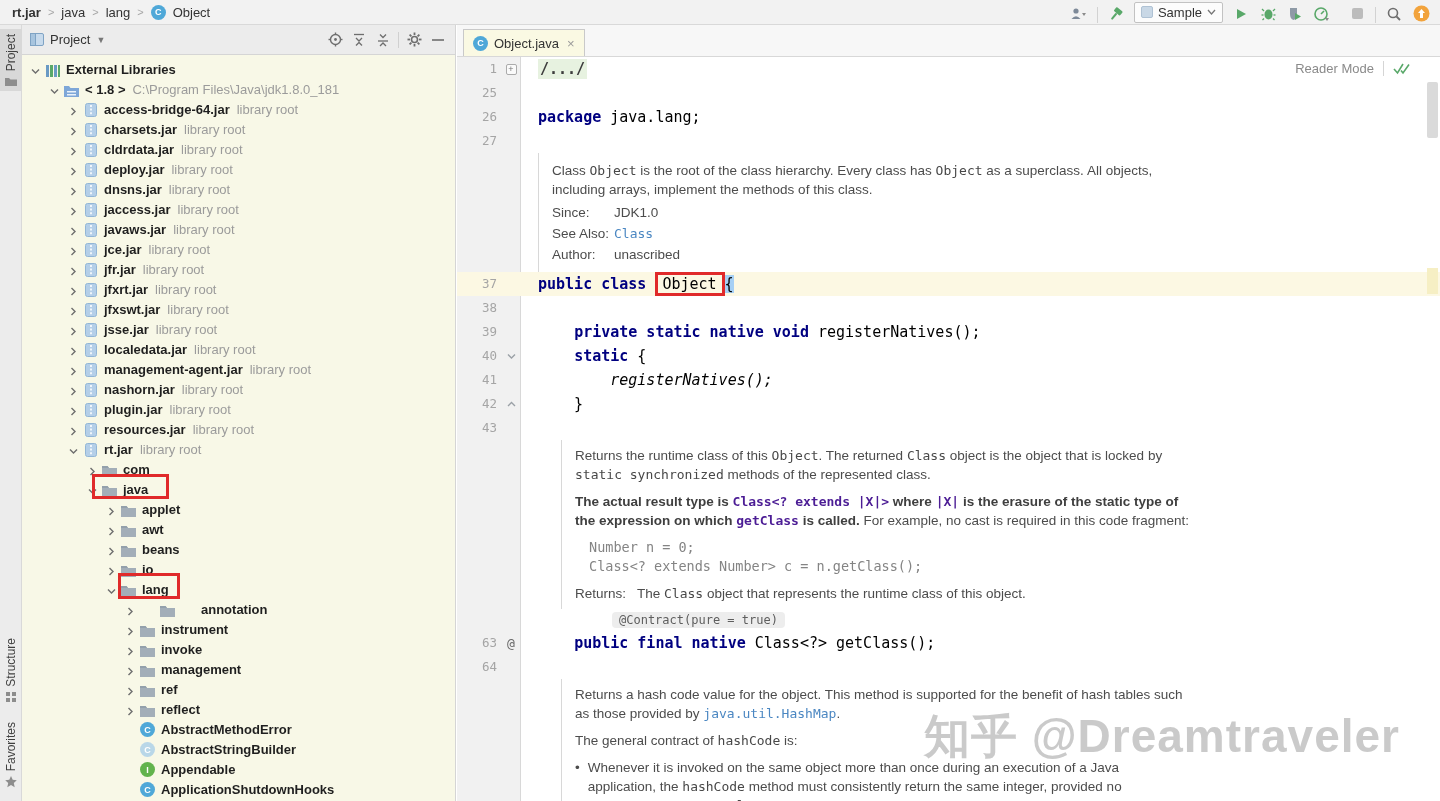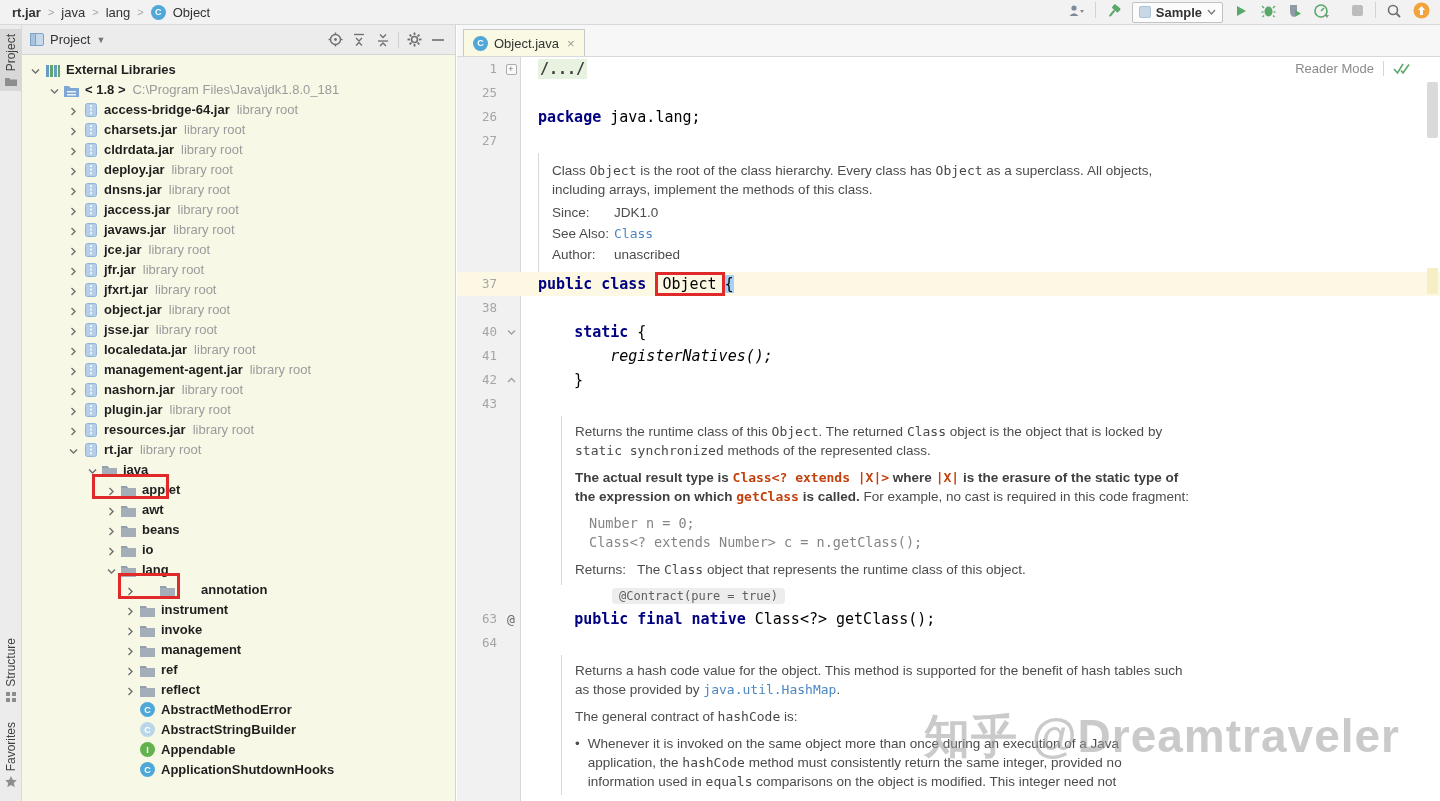--- a/index.html
+++ b/index.html
@@ -6,21 +6,21 @@
   html,body { width:1440px; height:801px; overflow:hidden; background:#fff;
     font-family:"Liberation Sans", sans-serif; -webkit-font-smoothing:antialiased; }
   .app { position:relative; width:1440px; height:801px; }
 
   
   .topbar { position:absolute; left:0; top:0; width:1440px; height:25px; background:#F2F2F2;
     border-bottom:1px solid #D9D9D9; display:flex; align-items:center; }
   .breadcrumb { display:flex; align-items:center; gap:7px; padding-left:12px; font-size:13px; color:#333; }
   .bc-sep { color:#A7A7A7; font-size:11px; }
   .bc-first { font-weight:bold; }
-  .tb-right { margin-left:auto; display:flex; align-items:flex-start; gap:9px; padding-right:10px;font-weight:bold; }
+  .tb-right { margin-left:auto; display:flex; align-items:flex-end; gap:9px; padding-right:10px; }
   .tbi { display:inline-flex; align-items:center; justify-content:center; width:18px; height:18px; }
   .tb-sep { width:1px; height:16px; background:#D2D2D2; }
   .runcombo { display:flex; align-items:center; gap:5px; height:21px; padding:0 6px; background:#FCFCFC;
     border:1px solid #C2C2C2; border-radius:2px; font-size:13px; color:#333; }
   .runcombo .mini { width:12px; height:12px; background:#C9D8E6; border:1px solid #AFC2D4; border-radius:2px; }
 
   
   .stripe { position:absolute; left:0; top:25px; width:22px; height:776px; background:#ECECEC; border-right:1px solid #D9D9D9; }
   .twtab { position:absolute; left:0; width:22px; display:flex; flex-direction:column; align-items:center; gap:5px; padding:5px 0; }
   .twtab.active { background:#D8D8D8; }
@@ -72,21 +72,21 @@
   .codebox { outline:3px solid #E02A2A; outline-offset:-1px; padding:1px 6px 1px 5px; margin:0 2px; }
 
   .docblk { border-left:1px solid #D8D8D8; padding:8px 0 6px 13px; max-width:648px; }
   .docblk.ind0 { margin-left:81px; }
   .docblk.ind1 { margin-left:104px; padding-top:6px; padding-bottom:4px; }
   .dp { font-size:13.5px; line-height:19px; color:#4C4C4C; margin-bottom:4px; max-width:620px; }
   .docblk.ind1 .dp { margin-bottom:8px; }
   .dcode { font-family:"DejaVu Sans Mono",monospace; font-size:13px; color:#484848; }
   .dlink { font-family:"DejaVu Sans Mono",monospace; font-size:13px; color:#4B87C2; }
   .db { font-weight:bold; color:#3F3F3F; }
-  .dbc { font-family:"DejaVu Sans Mono",monospace; font-size:13px; font-weight:bold; color:#c2410c; }
+  .dbc { font-family:"DejaVu Sans Mono",monospace; font-size:13px; font-weight:bold; color:#4c1d95; }
   .dkv { display:flex; font-size:13.5px; line-height:20px; color:#4C4C4C; margin-bottom:1px; max-width:620px; }
   .dkv .k { flex:none; width:62px; }
   .dcodeblock { font-family:"DejaVu Sans Mono",monospace; font-size:13.5px; line-height:19px; color:#848484;
     margin:8px 0 8px 0; padding-left:14px; white-space:pre; }
   .dbullet { display:flex; gap:8px; font-size:13.5px; line-height:19px; color:#4C4C4C; max-width:575px; }
   .dbullet .bdot { flex:none; }
   .badgerow { height:22px; display:flex; align-items:center; }
   .badge { margin-left:155px; background:#EDEDED; border-radius:4px; padding:1px 7px;
     font-family:"DejaVu Sans Mono",monospace; font-size:12px; color:#5E5E5E; }
 
@@ -457,21 +457,21 @@
             <svg width="11" height="11">
               <path d="M3.5 2 L7 5.5 L3.5 9" fill="none" stroke="#6E6E6E" stroke-width="1.4"></path>
             </svg>
           </span>
           <span class="tico">
             <svg width="12" height="14">
               <rect x="0.5" y="0.5" width="11" height="13" rx="2" fill="#B5CFE8" stroke="#93B6D6"></rect>
               <line x1="6" y1="2" x2="6" y2="12" stroke="#fff" stroke-width="1.6" stroke-dasharray="2 1.6"></line>
             </svg>
           </span>
-          <span class="lbl">object.jar</span>
+          <span class="lbl">jfxswt.jar</span>
           <span class="sfx">library root</span>
         </div>
         <div class="trow" style="padding-left: 42px;">
           <span class="chev">
             <svg width="11" height="11">
               <path d="M3.5 2 L7 5.5 L3.5 9" fill="none" stroke="#6E6E6E" stroke-width="1.4"></path>
             </svg>
           </span>
           <span class="tico">
             <svg width="12" height="14">
@@ -564,20 +564,34 @@
             </svg>
           </span>
           <span class="tico">
             <svg width="12" height="14">
               <rect x="0.5" y="0.5" width="11" height="13" rx="2" fill="#B5CFE8" stroke="#93B6D6"></rect>
               <line x1="6" y1="2" x2="6" y2="12" stroke="#fff" stroke-width="1.6" stroke-dasharray="2 1.6"></line>
             </svg>
           </span>
           <span class="lbl">rt.jar</span>
           <span class="sfx">library root</span>
+        </div>
+        <div class="trow" style="padding-left: 61px;">
+          <span class="chev">
+            <svg width="11" height="11">
+              <path d="M3.5 2 L7 5.5 L3.5 9" fill="none" stroke="#6E6E6E" stroke-width="1.4"></path>
+            </svg>
+          </span>
+          <span class="tico">
+            <svg width="15" height="12">
+              <path d="M0 1 h5.5 l1.5 2 H15 V12 H0 Z" fill="#A3AEB8"></path>
+              <path d="M0 1 h5.5 l1.5 2 H0 Z" fill="#93A0AB"></path>
+            </svg>
+          </span>
+          <span class="lbl">com</span>
         </div>
         <div class="trow" style="padding-left: 61px;">
           <span class="chev">
             <svg width="11" height="11">
               <path d="M2 3.5 L5.5 7 L9 3.5" fill="none" stroke="#6E6E6E" stroke-width="1.4"></path>
             </svg>
           </span>
           <span class="tico">
             <svg width="15" height="12">
               <path d="M0 1 h5.5 l1.5 2 H15 V12 H0 Z" fill="#A3AEB8"></path>
@@ -826,20 +840,24 @@
           </div>
           <div class="crow hl">
             <span class="num">37</span>
             <pre class="codeseg"><span class="kw">public</span><span> </span><span class="kw">class</span><span> </span><span class="codebox">Object</span><span class="sel">{</span></pre>
           </div>
           <div class="crow">
             <span class="num">38</span>
             <pre class="codeseg"></pre>
           </div>
           <div class="crow">
+            <span class="num">39</span>
+            <pre class="codeseg"><span>    </span><span class="kw">private static native void</span><span> registerNatives();</span></pre>
+          </div>
+          <div class="crow">
             <span class="num">40</span>
             <span class="mark">
               <svg width="11" height="11">
                 <path d="M2 3.5 L5.5 7 L9 3.5" fill="none" stroke="#9AA0A6" stroke-width="1.4"></path>
               </svg>
             </span>
             <pre class="codeseg"><span>    </span><span class="kw">static</span><span> {</span></pre>
           </div>
           <div class="crow">
             <span class="num">41</span>

